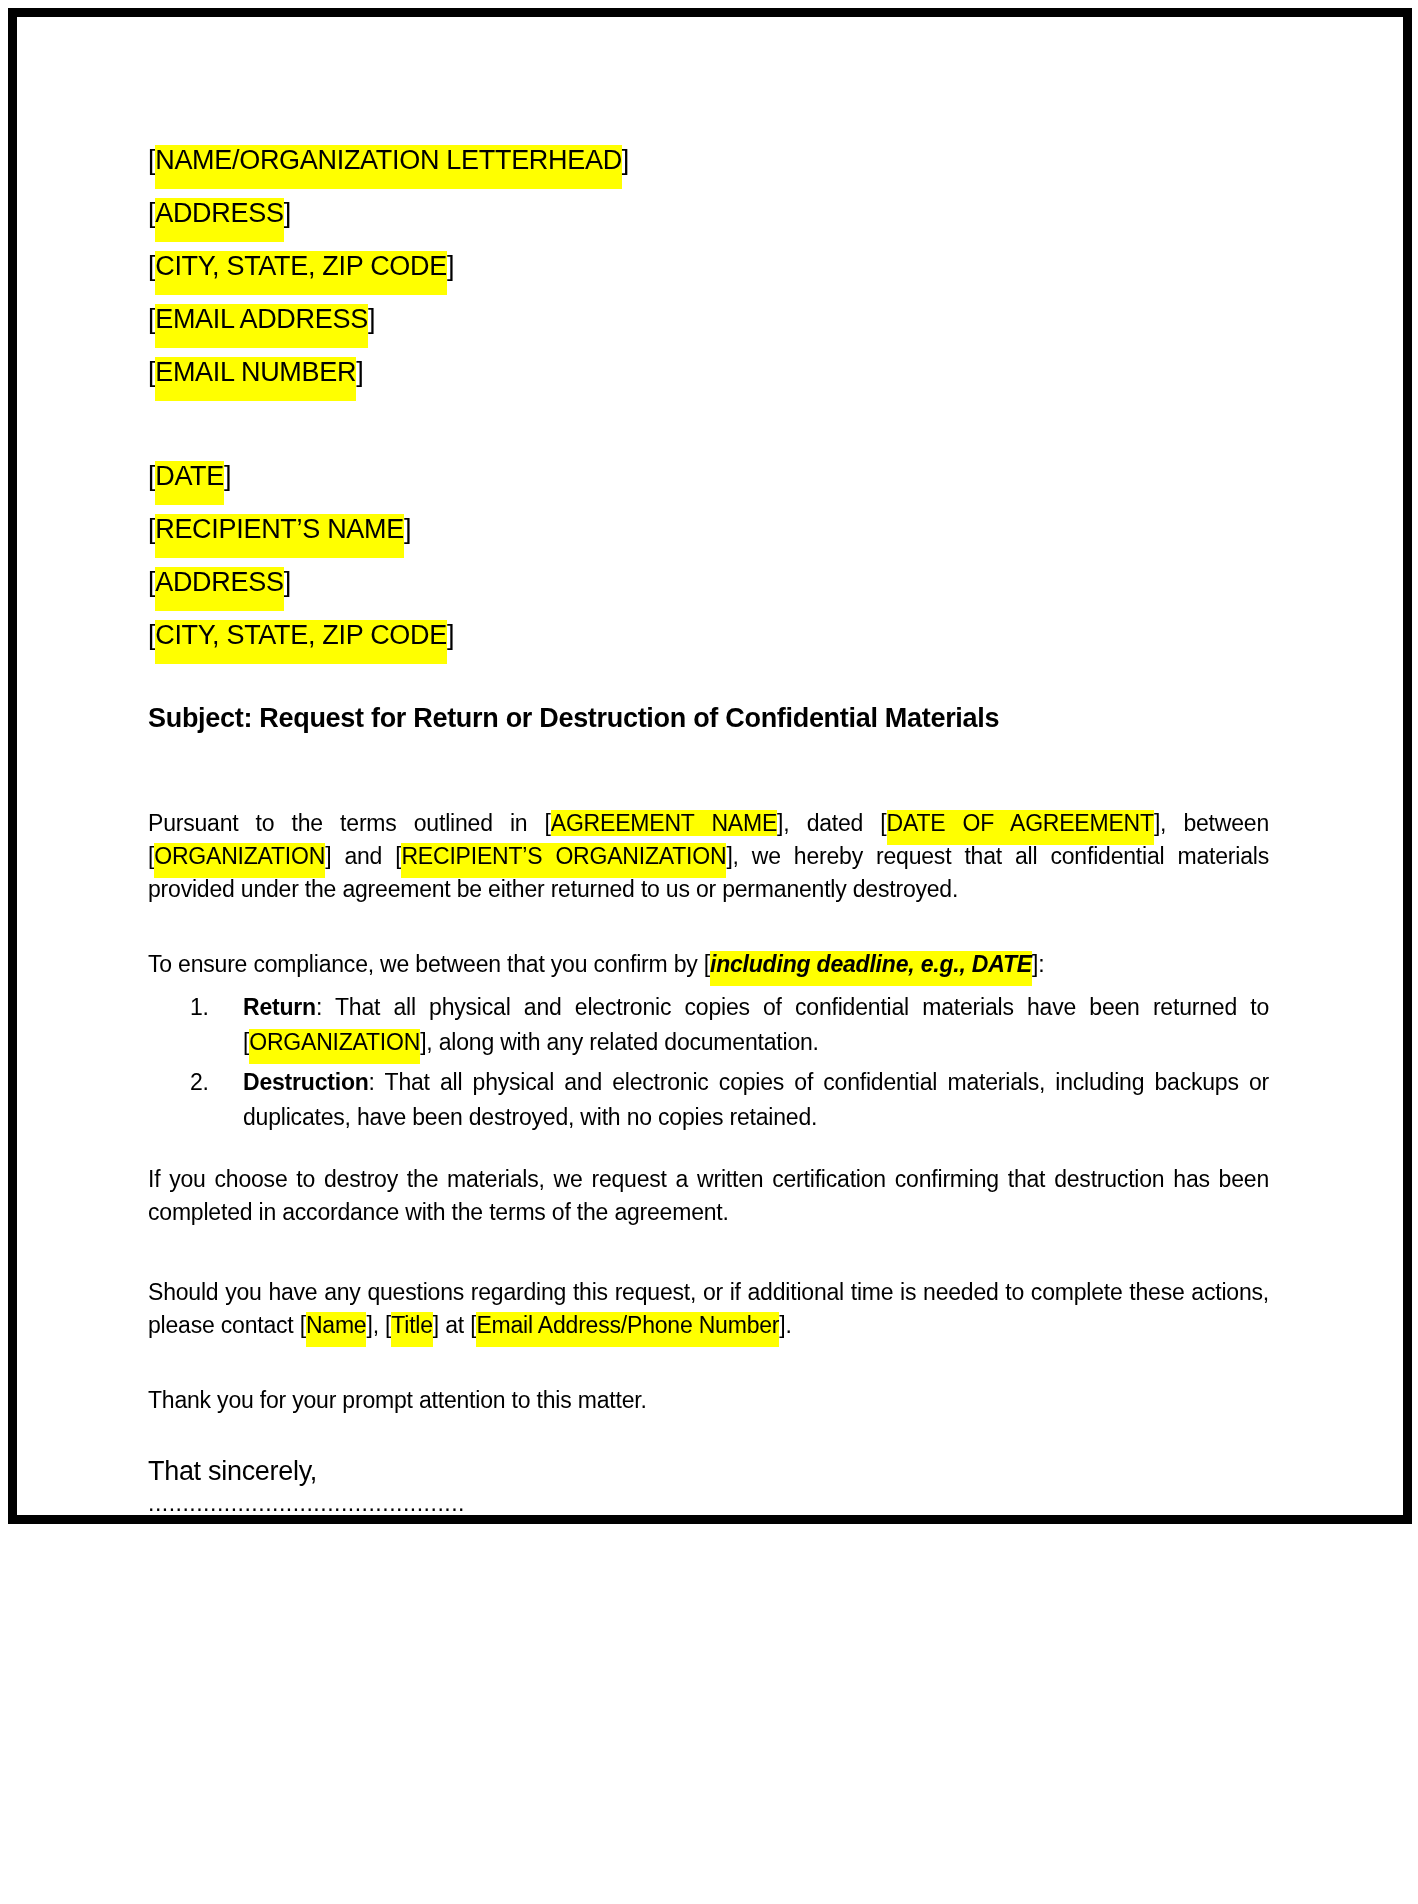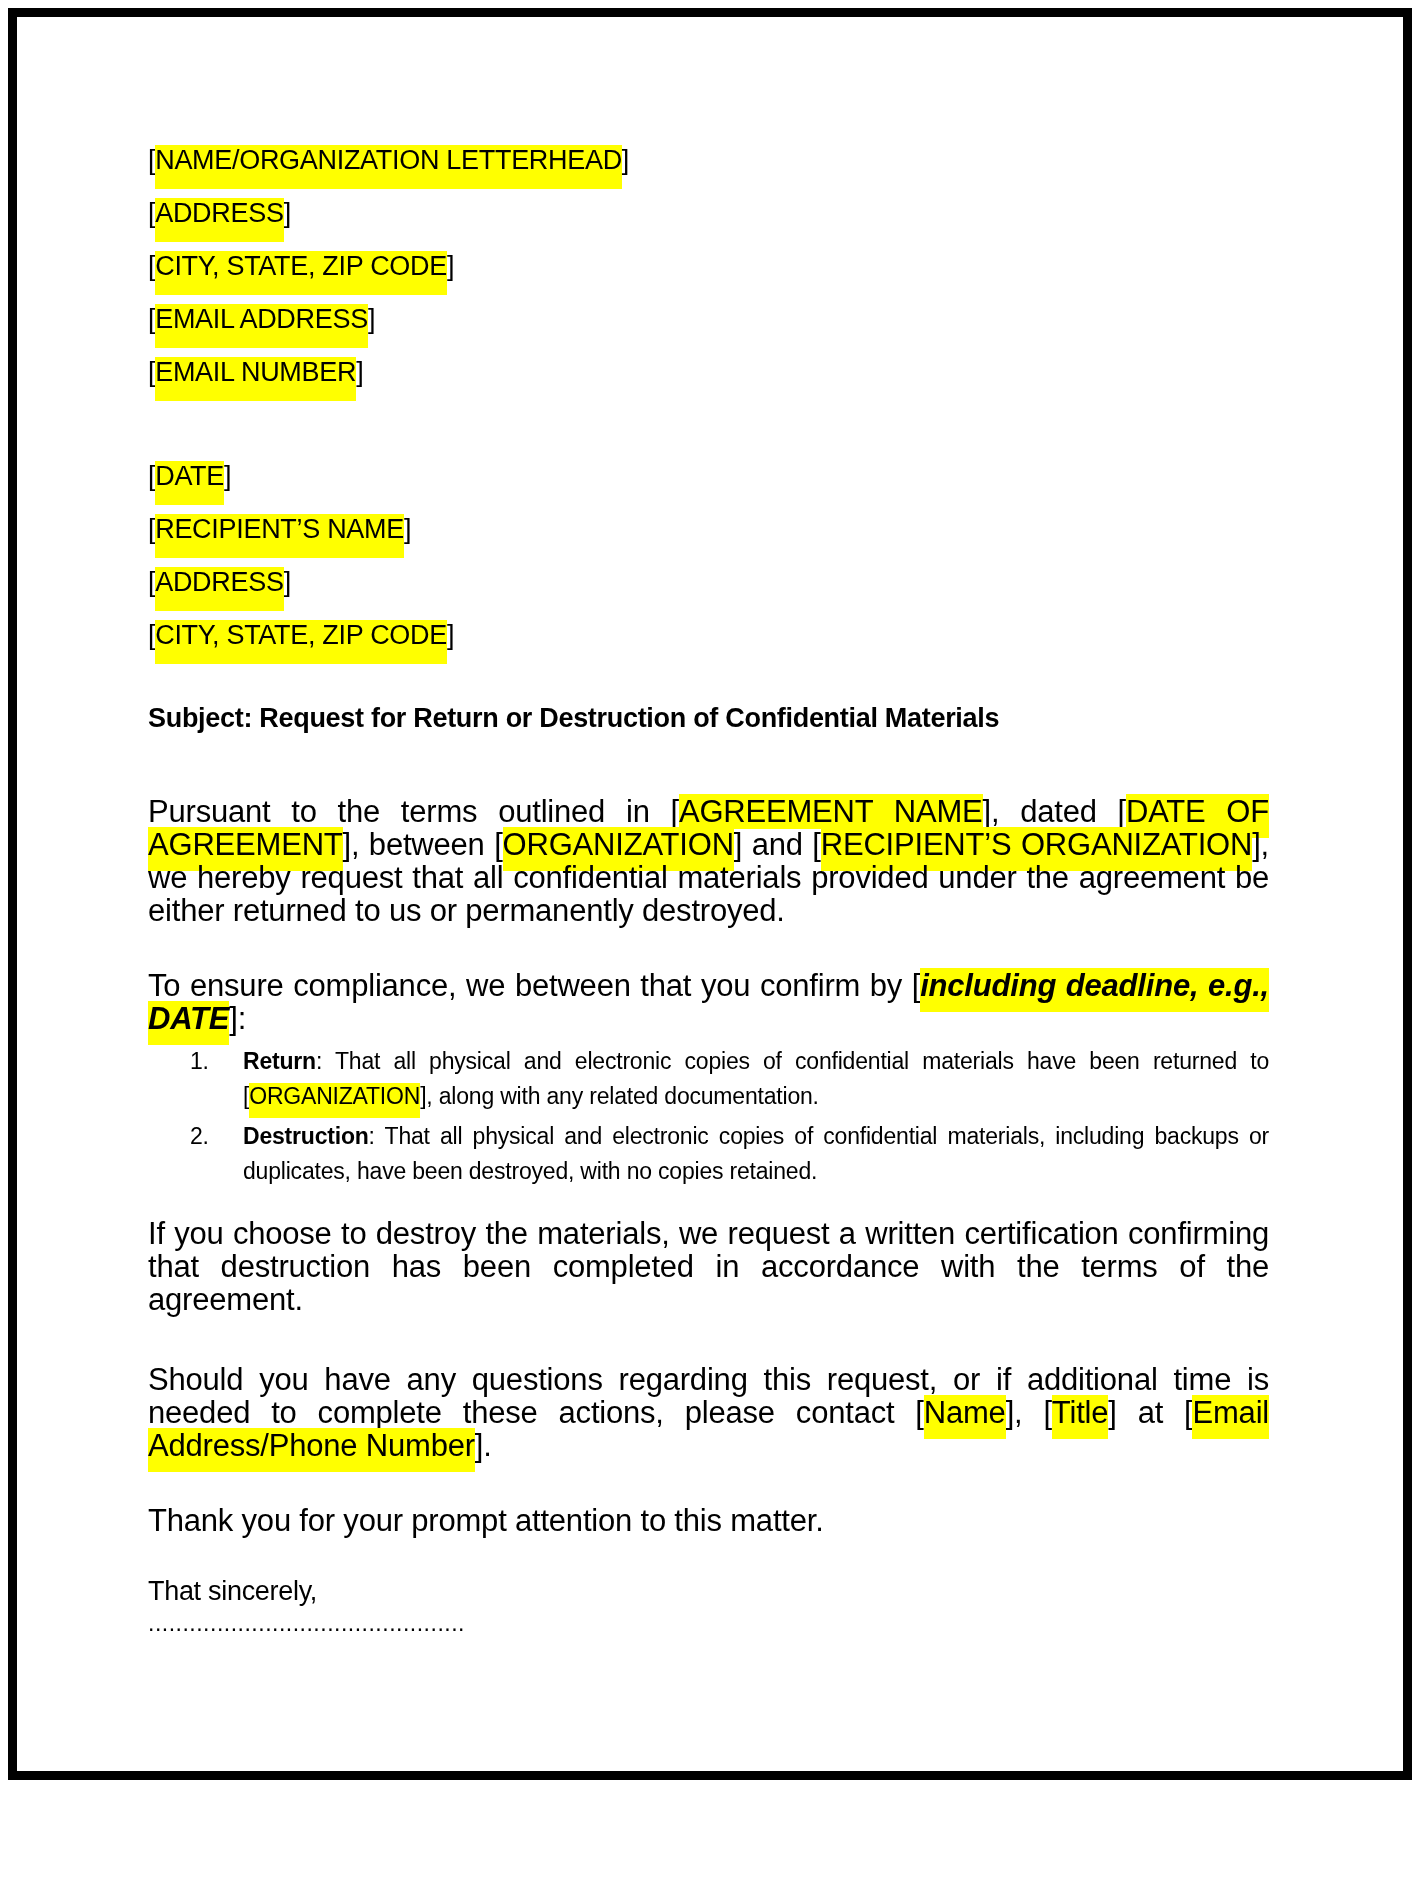--- a/index.html
+++ b/index.html
@@ -1,38 +1,38 @@
 <!DOCTYPE html>
 <html style="--hl: #ffff00; --border: #000000;"><head>
 <meta charset="utf-8">
 <style>
   html,body{margin:0;padding:0;}
   body{
     width:1418px;height:1904px;background:#ffffff;overflow:hidden;
     font-family:"Liberation Sans","DejaVu Sans",sans-serif;color:#000000;
   }
   .page{
-    position:absolute;left:8px;top:8px;width:1404px;height:1772px;
+    position:absolute;left:8px;top:8px;width:1404px;height:1516px;
     box-sizing:border-box;border:9px solid var(--border,#000);background:#fff;
   }
   .content{
     position:absolute;inset:0;box-sizing:border-box;
     padding:125px 134px 0 131px;
     display:flex;flex-direction:column;align-items:stretch;
   }
   section{display:flex;flex-direction:column;margin:0;}
   p{margin:0;}
   
   .lg{font-size:27px;line-height:36px;letter-spacing:-0.3px;}
   .ph-line{margin:0 0 17px;}
   .blank{height:51px;flex:none;}
-  .subject{font-weight:700;margin:30px 0 17px;}
+  .subject{font-weight:700;margin:30px 0 29px;}
   .salutation{margin:17px 0 0;}
   
-  .bp{font-size:31px;line-height:33px;text-align:justify;margin:42px 0 0;letter-spacing:-0.2px;}
+  .bp{font-size:23px;line-height:33px;text-align:justify;margin:42px 0 0;letter-spacing:-0.2px;}
   .bp.after-list{margin-top:28px;}
   .bp.wide-top{margin-top:47px;}
   ol.blist{list-style:none;margin:9px 0 0;padding:0;font-size:23px;line-height:35px;letter-spacing:-0.2px;}
   ol.blist li{position:relative;padding-left:95px;text-align:justify;}
   ol.blist li + li{margin-top:5px;}
   .num{position:absolute;left:42px;top:0;}
   .closing{margin:36px 0 0;}
   .dots{font-size:23px;line-height:26px;margin:1px 0 0;letter-spacing:0.5px;}
   .sig-block{margin-top:35px;}
   

